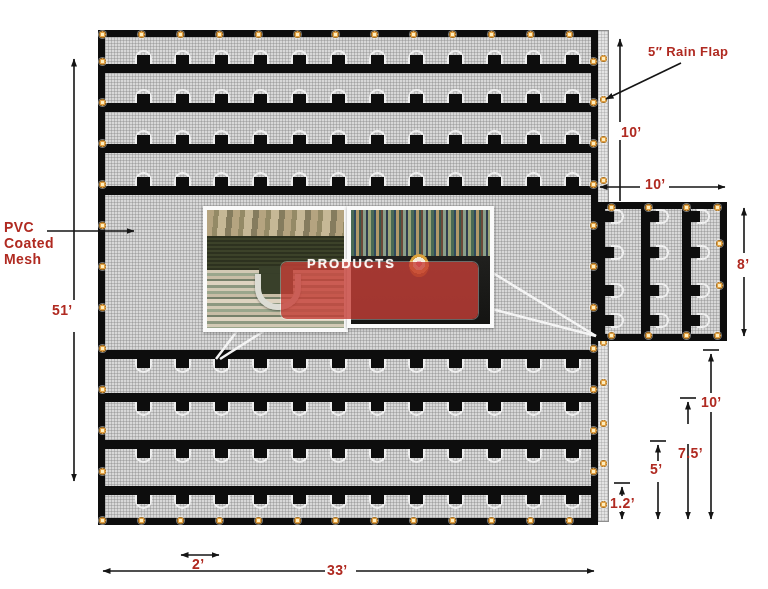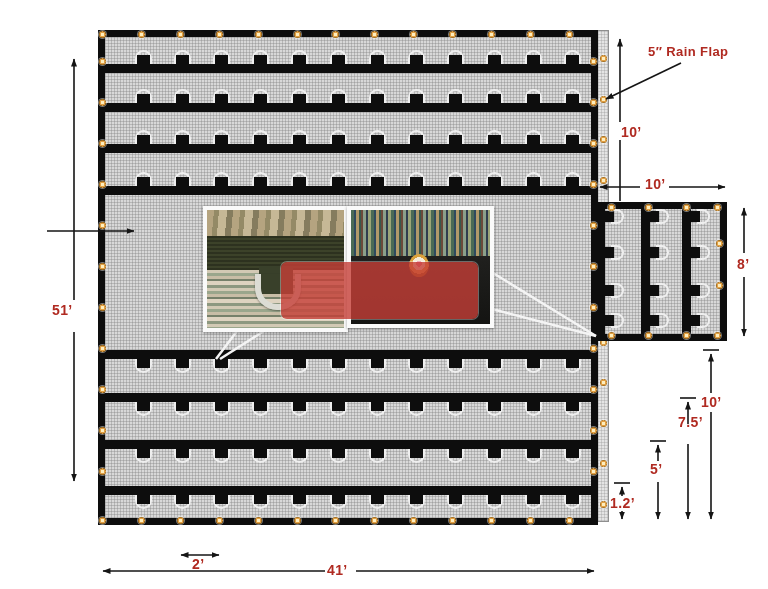--- a/index.html
+++ b/index.html
@@ -414,27 +414,33 @@
     <div class="pl-strap"></div>
     <div class="pl-ring"></div>
   </div>
   <div class="photo photo-right">
     <div class="pr-stripes"></div>
     <div class="pr-band"></div>
     <div class="pr-grommet"></div>
   </div>
 
   <div class="logo">
+    <div class="logo-sub">PRODUCTS</div>
   </div>
 
+  <div class="lbl" style="left:4px;top:219px;line-height:16px;">
+    <div>PVC</div>
+    <div>Coated</div>
+    <div>Mesh</div>
+  </div>
   <div class="lbl" style="left:52px;top:302px;">51’</div>
   <div class="lbl small" style="left:648px;top:44px;">5″ Rain Flap</div>
   <div class="lbl" style="left:621px;top:124px;">10’</div>
   <div class="lbl" style="left:645px;top:176px;">10’</div>
   <div class="lbl" style="left:737px;top:256px;">8’</div>
   <div class="lbl" style="left:701px;top:394px;">10’</div>
-  <div class="lbl" style="left:678px;top:414px;">7.5’</div>
+  <div class="lbl" style="left:678px;top:445px;">7.5’</div>
   <div class="lbl" style="left:650px;top:461px;">5’</div>
   <div class="lbl" style="left:610px;top:495px;">1.2’</div>
   <div class="lbl" style="left:192px;top:556px;">2’</div>
-  <div class="lbl" style="left:327px;top:562px;">41’</div>
+  <div class="lbl" style="left:327px;top:562px;">33’</div>
 
 </div>
 
 </body></html>

